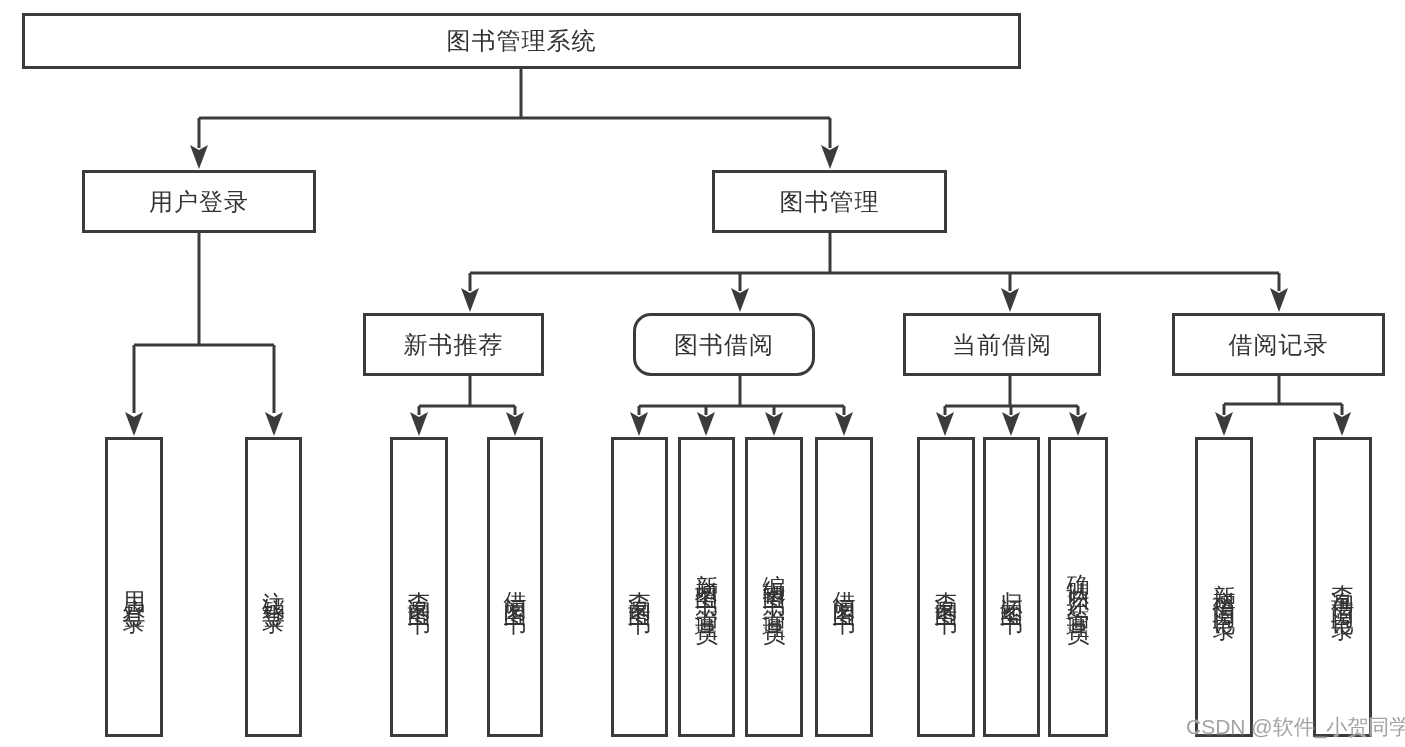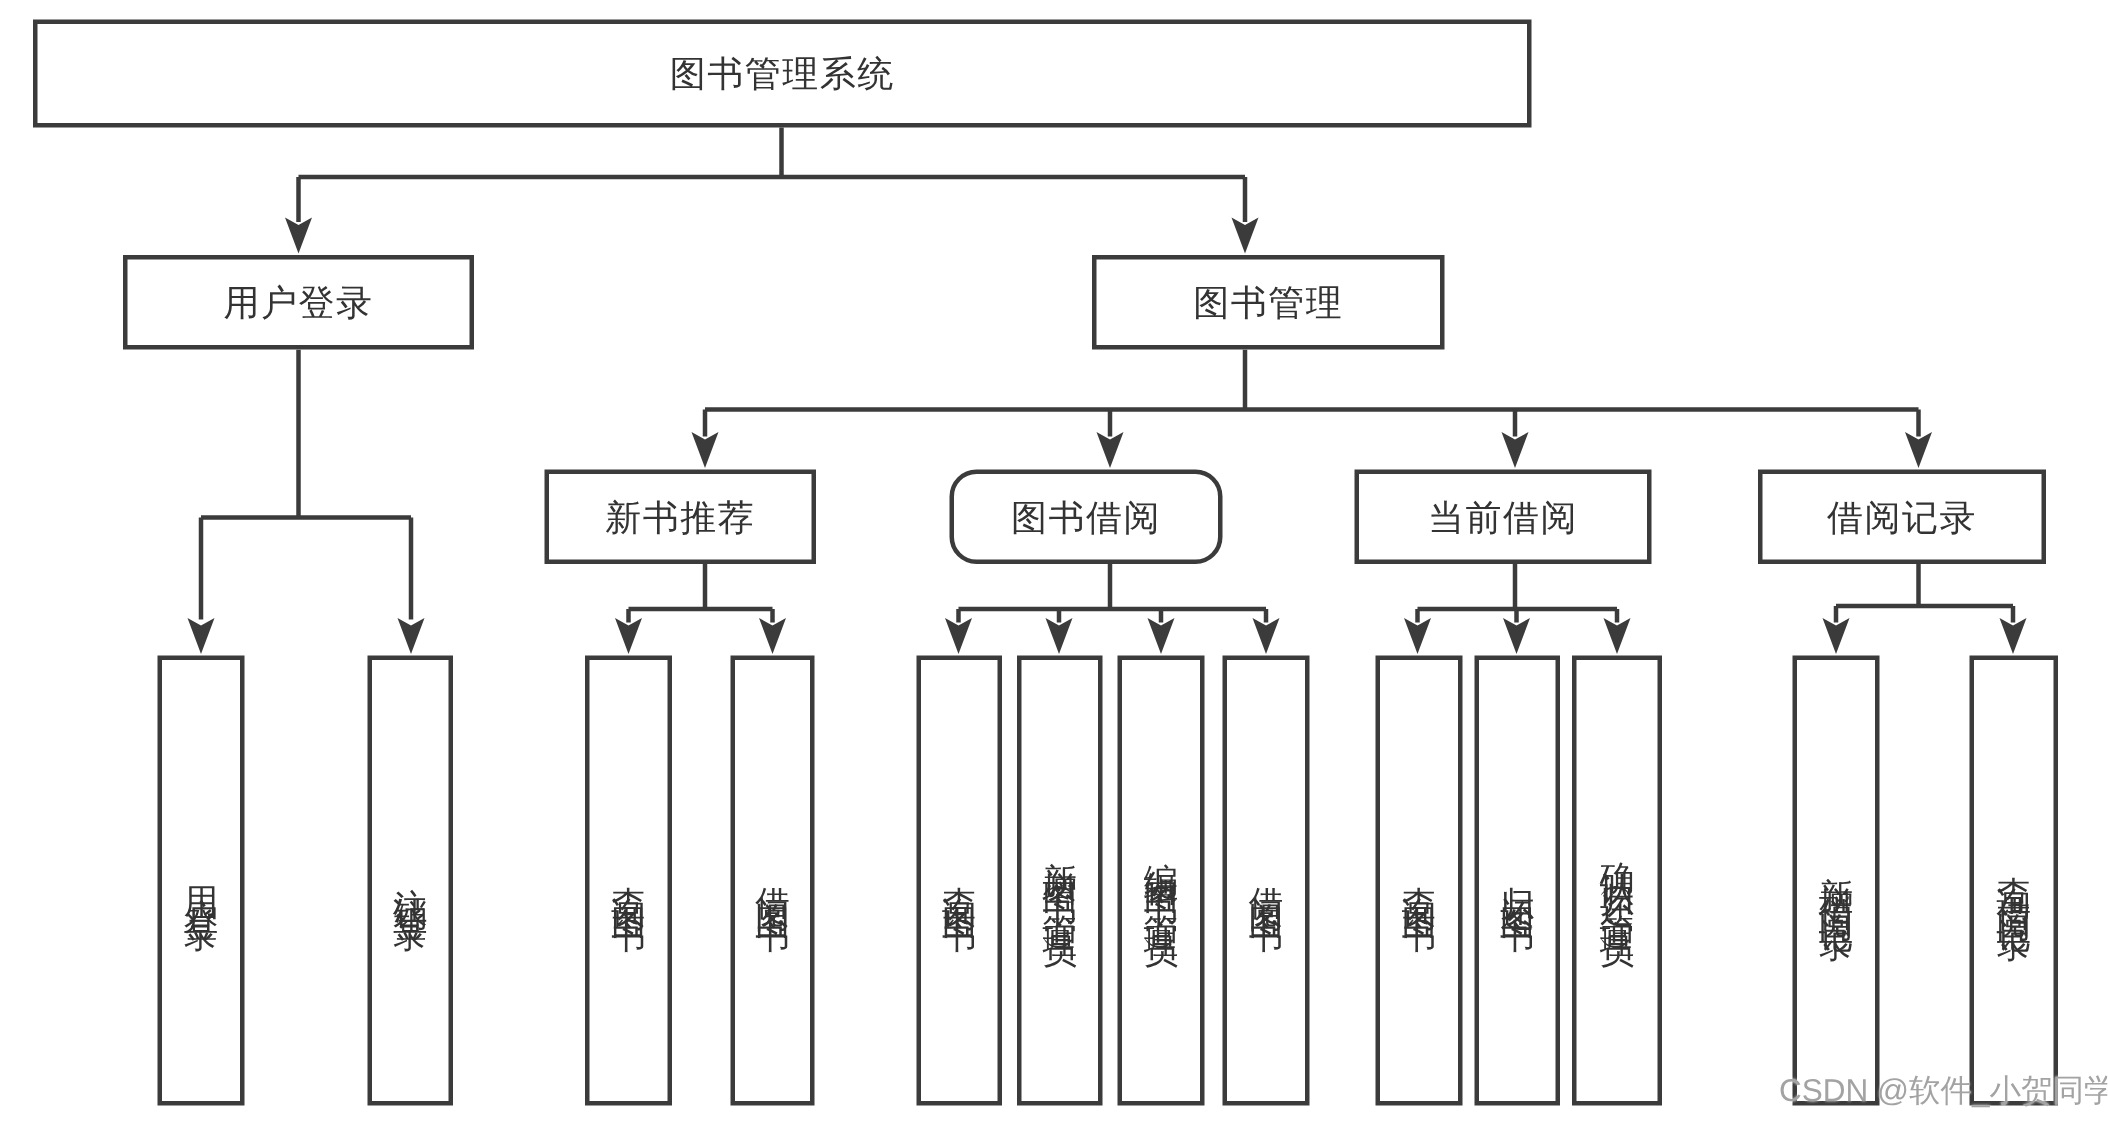--- a/index.html
+++ b/index.html
@@ -131,41 +131,41 @@
       <polygon points="774,436 765,412 774,417 783,412"></polygon>
       <polygon points="844,436 835,412 844,417 853,412"></polygon>
       <polygon points="945,436 936,412 945,417 954,412"></polygon>
       <polygon points="1011,436 1002,412 1011,417 1020,412"></polygon>
       <polygon points="1078,436 1069,412 1078,417 1087,412"></polygon>
       <polygon points="1224,436 1215,412 1224,417 1233,412"></polygon>
       <polygon points="1342,436 1333,412 1342,417 1351,412"></polygon>
     </g>
   </svg>
 
-  <div class="node" style="left:22px; top:13px; width:999px; height:72px;">
+  <div class="node" style="left:22px; top:13px; width:999px; height:56px;">
     <span>图书管理系统</span>
   </div>
 
   <div class="node" style="left:82px; top:170px; width:234px; height:63px;">
     <span>用户登录</span>
   </div>
-  <div class="node" style="left:712px; top:170px; width:235px; height:63px;margin-left:16px;">
+  <div class="node" style="left:712px; top:170px; width:235px; height:63px;">
     <span>图书管理</span>
   </div>
 
   <div class="node" style="left:363px; top:313px; width:181px; height:63px;">
     <span>新书推荐</span>
   </div>
   <div class="node" style="left:633px; top:313px; width:182px; height:63px;border-radius:18px;">
     <span>图书借阅</span>
   </div>
   <div class="node" style="left:903px; top:313px; width:198px; height:63px;">
     <span>当前借阅</span>
   </div>
-  <div class="node" style="left:1172px; top:313px; width:192px; height:63px;">
+  <div class="node" style="left:1172px; top:313px; width:213px; height:63px;">
     <span>借阅记录</span>
   </div>
 
   <div class="vnode" style="left:105px; top:437px; width:58px; height:300px;">
     <span class="vtext">用户登录</span>
   </div>
   <div class="vnode" style="left:245px; top:437px; width:57px; height:300px;">
     <span class="vtext">注销登录</span>
   </div>
 

